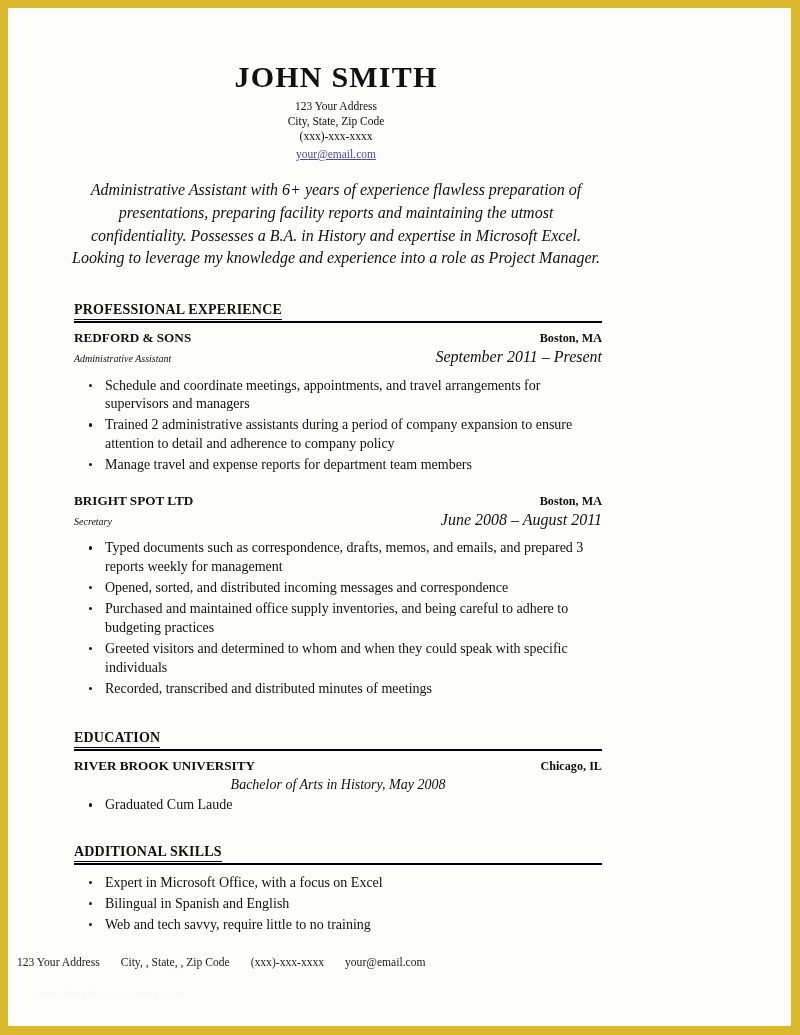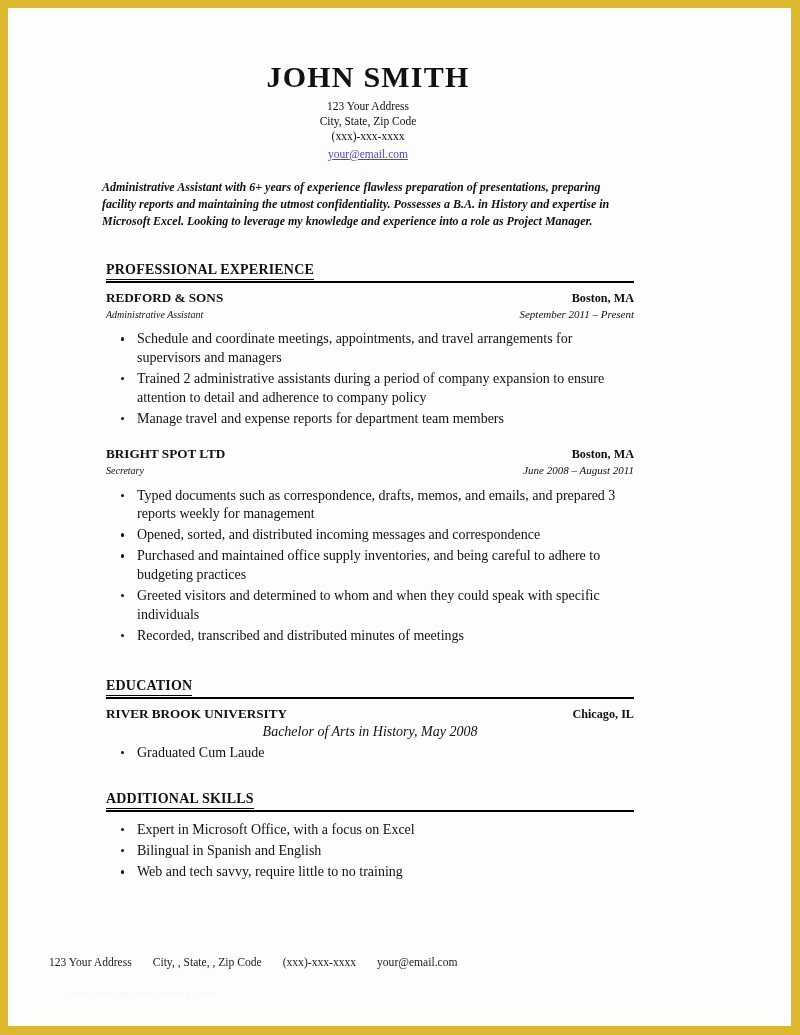--- a/index.html
+++ b/index.html
@@ -27,21 +27,20 @@
     border: 3px solid #fffdf0;
     pointer-events: none;
   }
   .sheet {
     position: absolute;
     top: 0;
     left: 0;
     width: 656px;
     height: 1018px;
     padding: 0;
-    margin-left: 32px;
   }
 
   
   .resume-header {
     text-align: center;
     padding-top: 53px;
   }
   .cand-name {
     font-size: 30px;
     font-weight: bold;
@@ -60,24 +59,23 @@
     color: #4a4ab8;
     text-decoration: underline;
     display: inline-block;
     margin-top: 0px;
   }
 
   
   .summary {
     margin: 17px 62px 0 62px;
     font-style: italic;
-    font-size: 12px;
+    font-size: 16px;
     line-height: 1.42;
-    text-align: left;
-    font-weight: bold;
+    text-align: center;
   }
 
   
   .content {
     margin: 0 62px 0 66px;
   }
   .section {
     margin-top: 30px;
   }
   .section.tight { margin-top: 27px; }
@@ -110,21 +108,21 @@
   }
   .loc {
     font-size: 12.2px;
     font-weight: bold;
   }
   .role {
     font-size: 10px;
     font-style: italic;
   }
   .dates {
-    font-size: 11px;
+    font-size: 16px;
     font-style: italic;
   }
 
   
   ul.bullets {
     list-style: none;
     margin: 9px 0 0 0;
     padding: 0;
   }
   ul.bullets.close { margin-top: 2px; }

